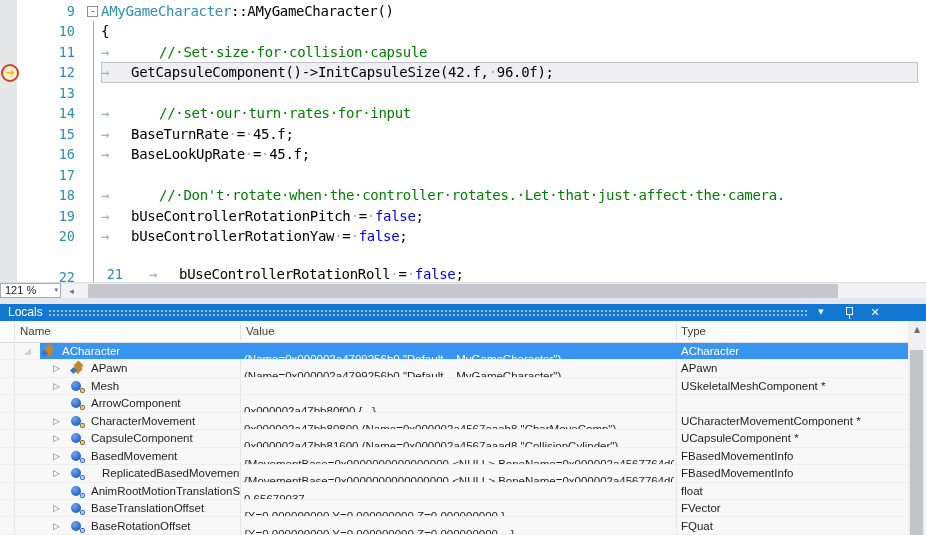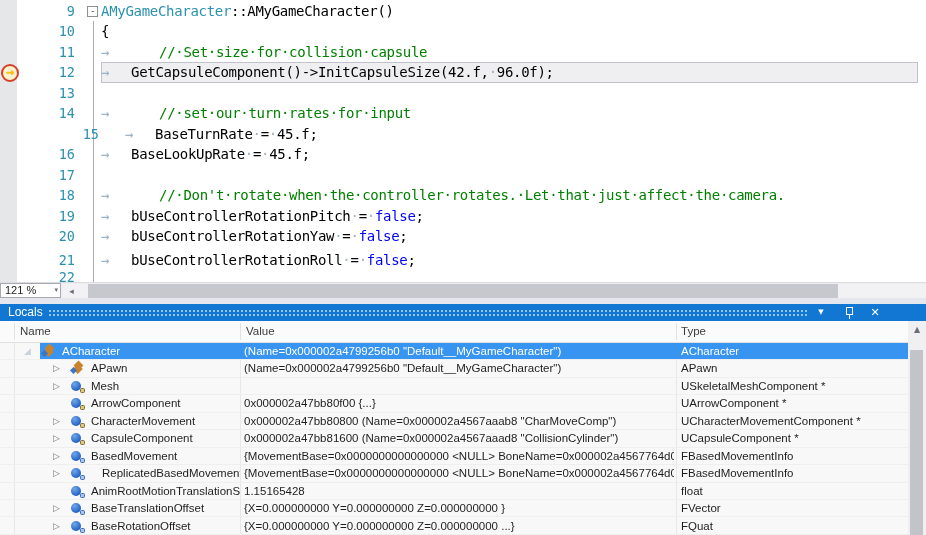--- a/index.html
+++ b/index.html
@@ -63,21 +63,21 @@
   #rows-wrap{position:absolute;left:0;top:39px;width:908px;height:192px;overflow:hidden;}
   .grid-vline{position:absolute;top:0;bottom:0;width:1px;background:#E8E8E8;}
   .lrow{position:absolute;left:0;width:908px;height:17.45px;border-bottom:1px solid #EFEFEF;box-sizing:border-box;}
   .sel-bg{position:absolute;left:40px;right:0;top:0;bottom:0;background:#3794F0;}
   .name-cell{position:absolute;left:0;top:0;bottom:0;width:240px;overflow:hidden;}
   .tri{position:absolute;top:0;font:9px/16px "DejaVu Sans",sans-serif;}
   .tri.collapsed{color:#6F7378;}
   .tri.expanded{color:#CBD2DA;}
   .cell-label{position:absolute;top:0;font:11.5px/16.5px "Liberation Sans",sans-serif;color:#1E1E1E;white-space:nowrap;}
   .lrow.selected .cell-label{color:#fff;}
-  .value-cell{position:absolute;left:244px;top:0;bottom:0;width:430px;overflow:hidden;}
+  .value-cell{position:absolute;left:244px;top:8px;bottom:0;width:430px;overflow:hidden;}
   .type-cell{position:absolute;left:681px;top:0;bottom:0;width:225px;overflow:hidden;}
   .value-cell .cell-label,.type-cell .cell-label{position:static;display:block;}
 
   .ico{position:absolute;top:2px;width:14px;height:13px;}
   .ico-class::before{content:"";position:absolute;left:4px;top:0px;width:7px;height:7px;background:#C9822D;transform:rotate(45deg);box-shadow:2px 3px 0 #C9822D;}
   .ico-class::after{content:"";position:absolute;left:0px;top:6px;width:5px;height:5px;background:#3C76C2;transform:rotate(45deg);}
   .ico-field::before{content:"";position:absolute;left:0;top:1px;width:10px;height:10px;border-radius:50%;
             background:radial-gradient(circle at 35% 30%, #6FA6EC, #1E5FC2 75%);}
   .ico-field::after{content:"";position:absolute;right:0px;bottom:0px;width:5px;height:5px;border-radius:1.5px;box-sizing:border-box;}
   .ico-field.private::after{background:#DFC87E;border:1px solid #7D6A33;}
@@ -115,21 +115,21 @@
           <div class="line-content"><span class="seg-tab">→</span><span class="seg-plain">GetCapsuleComponent()-&gt;InitCapsuleSize(42.f,</span><span class="seg-ws">·</span><span class="seg-plain">96.0f);</span></div>
         </div>
         <div class="code-line" style="top: 82.8px;">
           <div class="line-num">13</div>
           <div class="line-content"></div>
         </div>
         <div class="code-line" style="top: 103.25px;">
           <div class="line-num">14</div>
           <div class="line-content"><span class="seg-tab">→</span><span class="seg-comment">//·set·our·turn·rates·for·input</span></div>
         </div>
-        <div class="code-line" style="top: 123.7px; margin-left: 24px;">
+        <div class="code-line" style="top: 123.7px;">
           <div class="line-num">15</div>
           <div class="line-content"><span class="seg-tab">→</span><span class="seg-plain">BaseTurnRate</span><span class="seg-ws">·</span><span class="seg-plain">=</span><span class="seg-ws">·</span><span class="seg-plain">45.f;</span></div>
         </div>
         <div class="code-line" style="top: 144.15px;">
           <div class="line-num">16</div>
           <div class="line-content"><span class="seg-tab">→</span><span class="seg-plain">BaseLookUpRate</span><span class="seg-ws">·</span><span class="seg-plain">=</span><span class="seg-ws">·</span><span class="seg-plain">45.f;</span></div>
         </div>
         <div class="code-line" style="top: 164.6px;">
           <div class="line-num">17</div>
           <div class="line-content"></div>
@@ -139,21 +139,21 @@
           <div class="line-content"><span class="seg-tab">→</span><span class="seg-comment">//·Don't·rotate·when·the·controller·rotates.·Let·that·just·affect·the·camera.</span></div>
         </div>
         <div class="code-line" style="top: 205.5px;">
           <div class="line-num">19</div>
           <div class="line-content"><span class="seg-tab">→</span><span class="seg-plain">bUseControllerRotationPitch</span><span class="seg-ws">·</span><span class="seg-plain">=</span><span class="seg-ws">·</span><span class="seg-kw">false</span><span class="seg-plain">;</span></div>
         </div>
         <div class="code-line" style="top: 225.95px;">
           <div class="line-num">20</div>
           <div class="line-content"><span class="seg-tab">→</span><span class="seg-plain">bUseControllerRotationYaw</span><span class="seg-ws">·</span><span class="seg-plain">=</span><span class="seg-ws">·</span><span class="seg-kw">false</span><span class="seg-plain">;</span></div>
         </div>
-        <div class="code-line" style="top: 250px;">
+        <div class="code-line" style="top: 264px; margin-left: 48px;">
           <div class="line-num">21</div>
           <div class="line-content"><span class="seg-tab">→</span><span class="seg-plain">bUseControllerRotationRoll</span><span class="seg-ws">·</span><span class="seg-plain">=</span><span class="seg-ws">·</span><span class="seg-kw">false</span><span class="seg-plain">;</span></div>
         </div>
         <div class="code-line" style="top: 266.85px;">
           <div class="line-num">22</div>
           <div class="line-content"></div>
         </div>
       </div>
   </div>
 
@@ -233,23 +233,20 @@
             </div>
           </div>
           <div class="lrow" style="top: 52.35px;">
             <div class="name-cell">
               <span class="ico ico-field private" style="left: 71px;"></span>
               <span class="cell-label" style="left: 91px;">ArrowComponent</span>
             </div>
             <div class="value-cell">
               <span class="cell-label">0x000002a47bb80f00 {...}</span>
             </div>
-            <div class="type-cell">
-              <span class="cell-label">UArrowComponent *</span>
-            </div>
           </div>
           <div class="lrow" style="top: 69.8px;">
             <div class="name-cell">
               <span class="tri collapsed" style="left: 53px;">▷</span>
               <span class="ico ico-field private" style="left: 71px;"></span>
               <span class="cell-label" style="left: 91px;">CharacterMovement</span>
             </div>
             <div class="value-cell">
               <span class="cell-label">0x000002a47bb80800 (Name=0x000002a4567aaab8 "CharMoveComp")</span>
             </div>
@@ -295,21 +292,21 @@
             <div class="type-cell">
               <span class="cell-label">FBasedMovementInfo</span>
             </div>
           </div>
           <div class="lrow" style="top: 139.6px;">
             <div class="name-cell">
               <span class="ico ico-field protected" style="left: 71px;"></span>
               <span class="cell-label" style="left: 91px;">AnimRootMotionTranslationSc</span>
             </div>
             <div class="value-cell">
-              <span class="cell-label">1.15165428</span>
+              <span class="cell-label">0.65679037</span>
             </div>
             <div class="type-cell">
               <span class="cell-label">float</span>
             </div>
           </div>
           <div class="lrow" style="top: 157.05px;">
             <div class="name-cell">
               <span class="tri collapsed" style="left: 53px;">▷</span>
               <span class="ico ico-field protected" style="left: 71px;"></span>
               <span class="cell-label" style="left: 91px;">BaseTranslationOffset</span>

